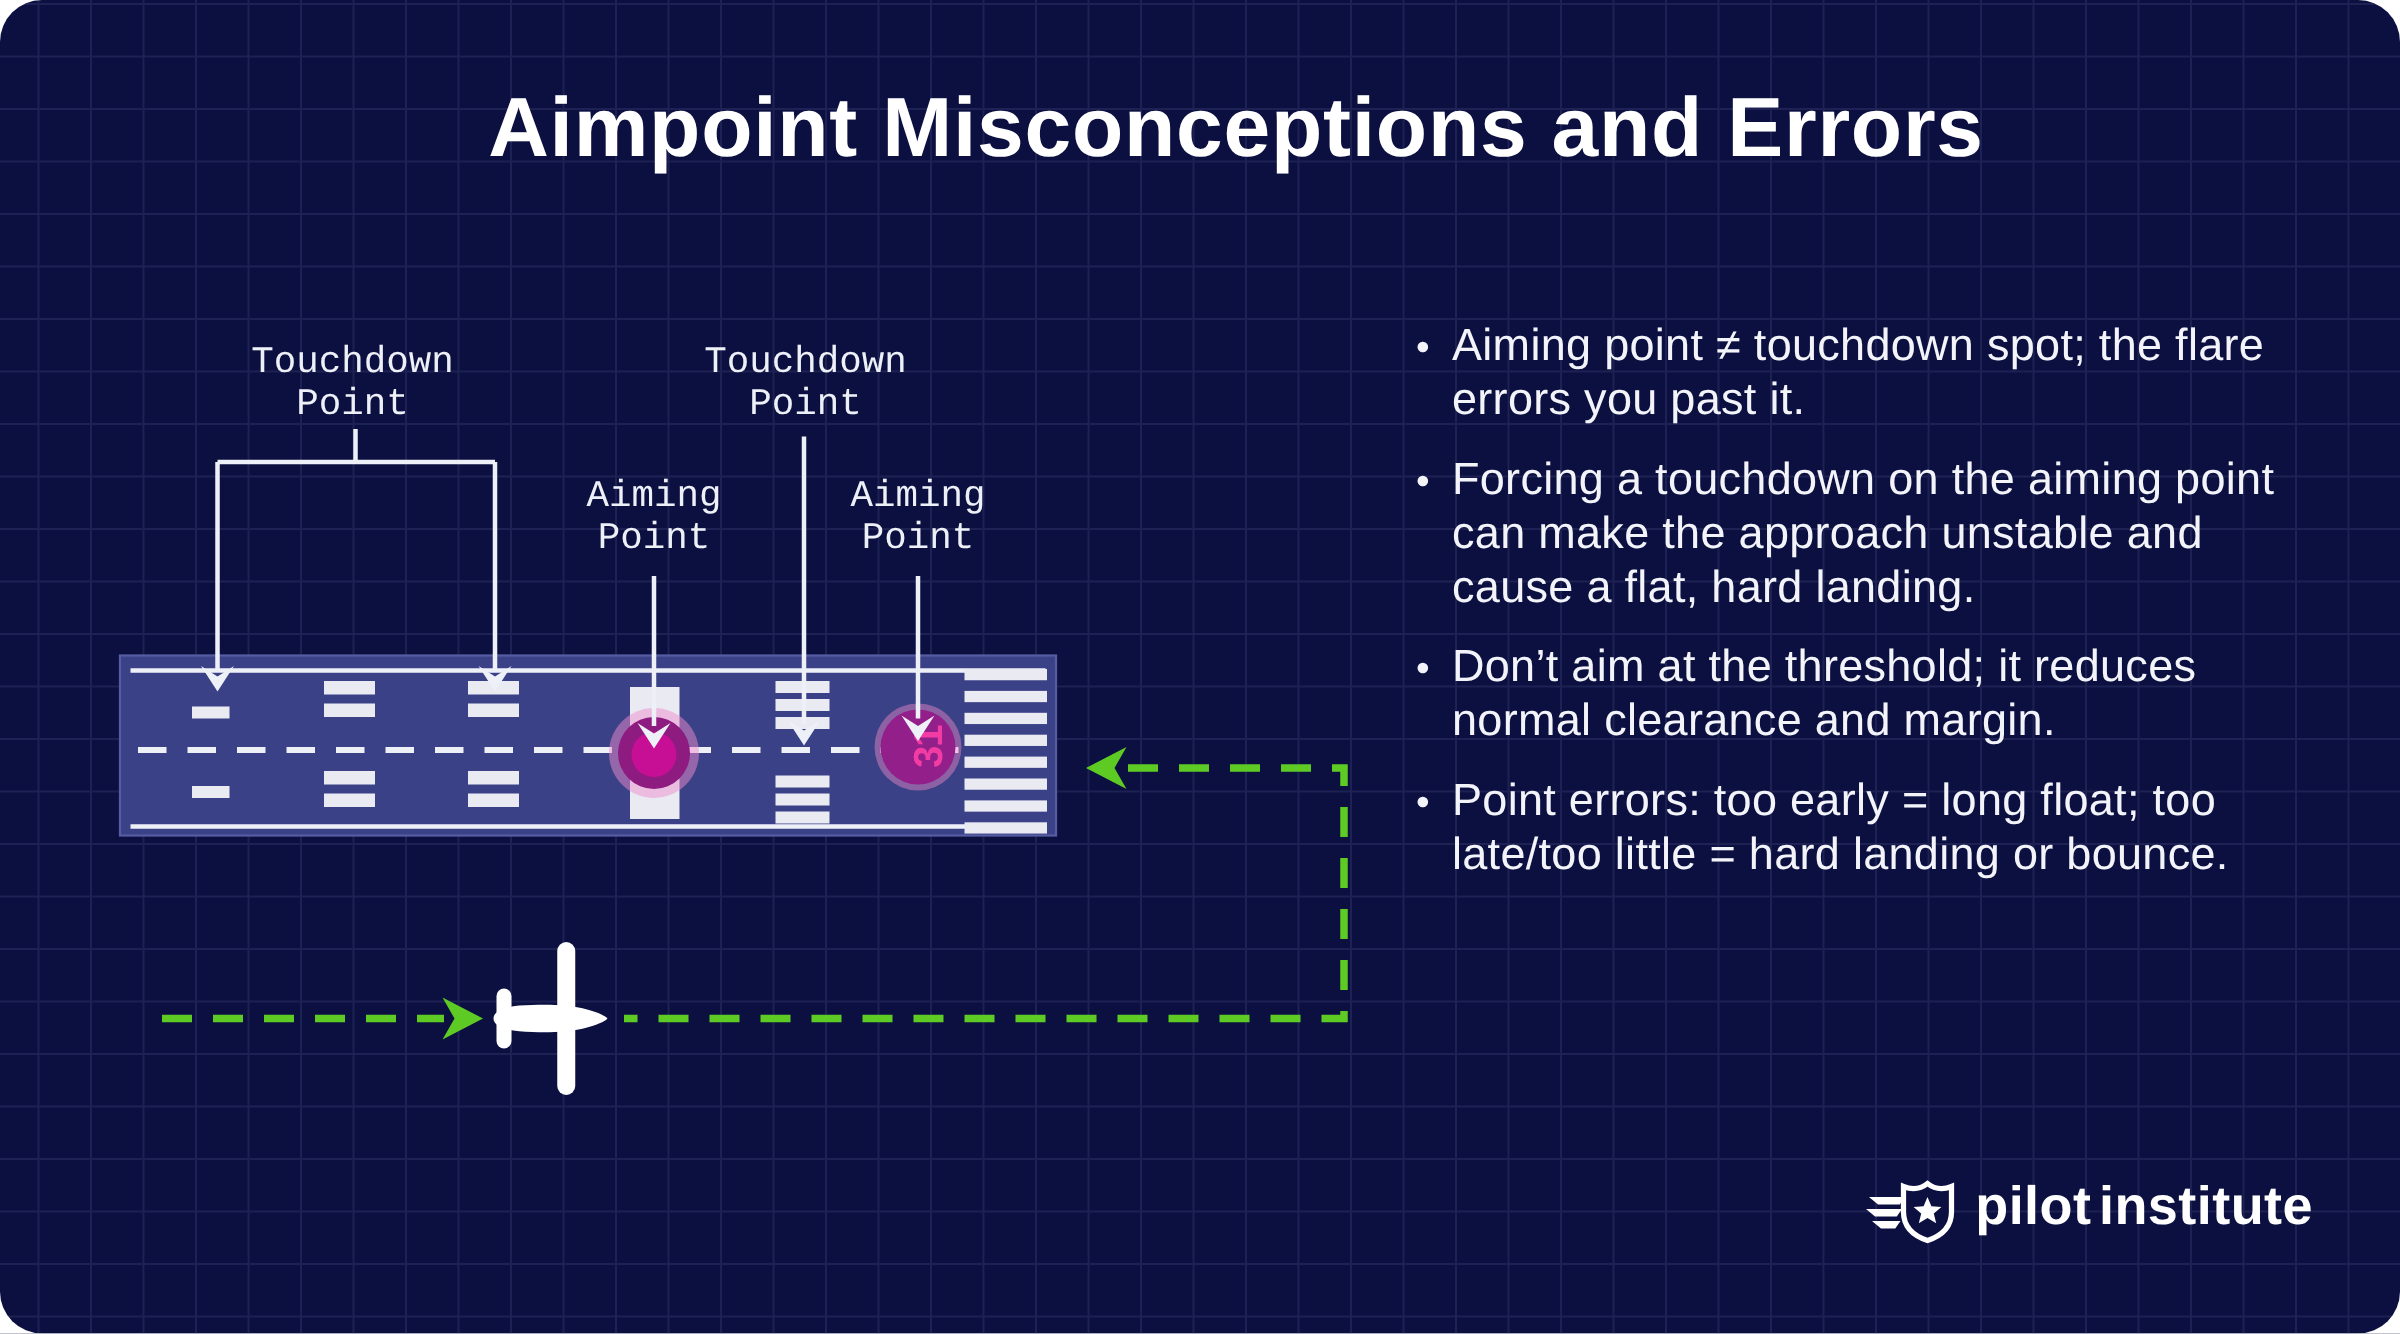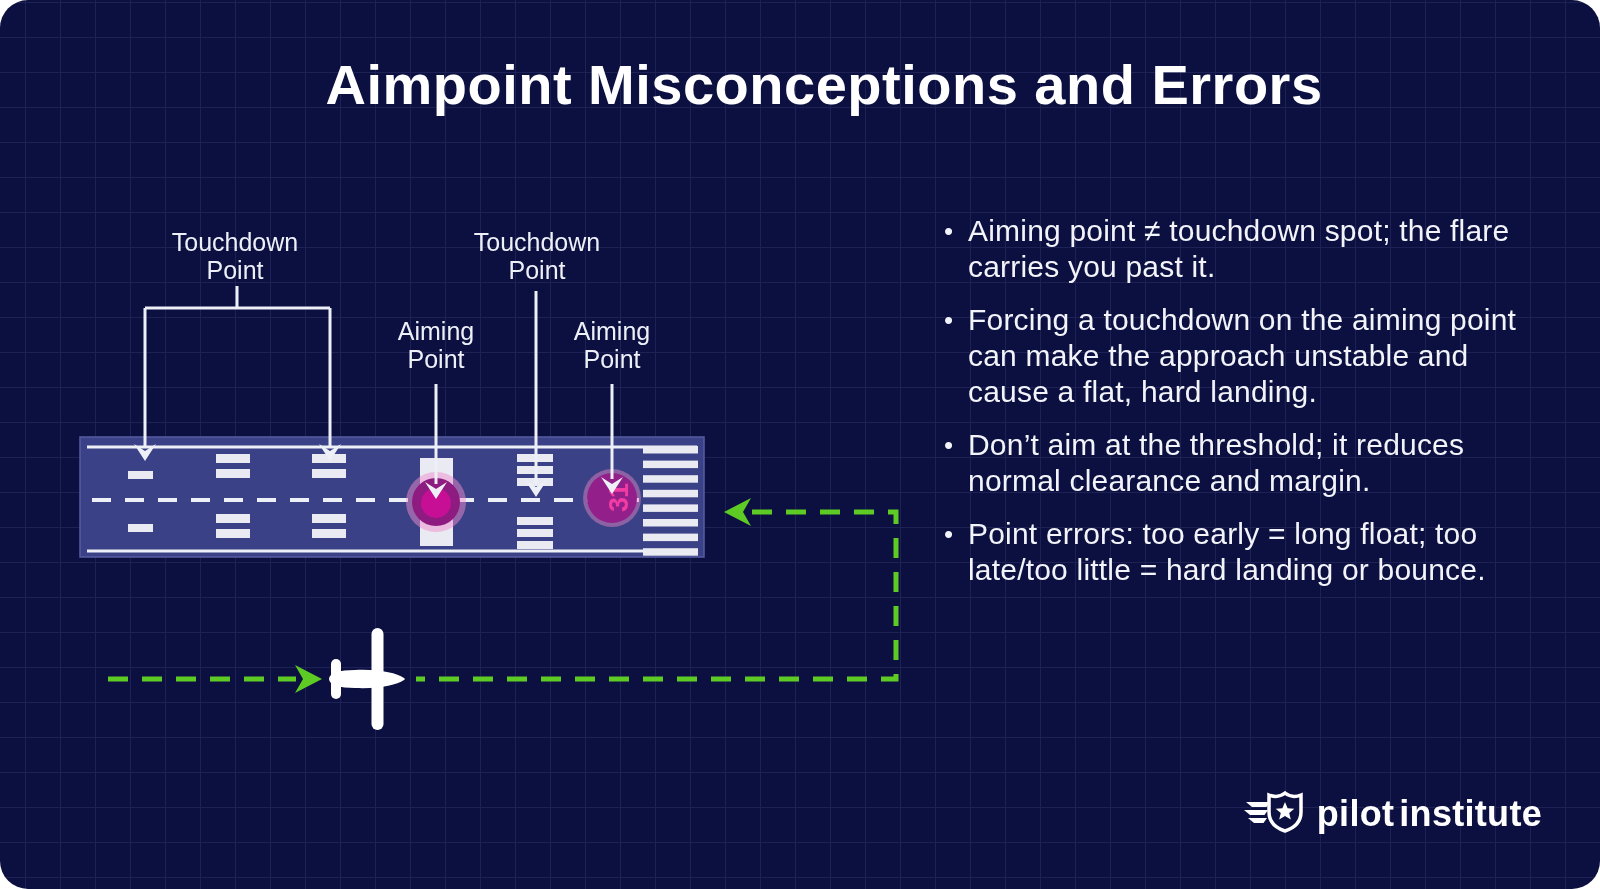--- a/index.html
+++ b/index.html
@@ -23,39 +23,39 @@
     text-align:center;
     font-size:56px;font-weight:800;letter-spacing:.5px;
     color:#ffffff;
     padding-left:48px;
   }
   .diagram-svg{position:absolute;left:0;top:0;width:1600px;height:889px;}
   .rw-label{
     position:absolute;width:200px;text-align:center;
     font-size:25px;line-height:28px;font-weight:500;color:#eef0f8;
   }
-  .rw-label span{display:block;}
+  .rw-label span{display:block;font-family:Liberation Mono, monospace;}
   .lbl-td1{left:135px;top:228px;}
   .lbl-td2{left:437px;top:228px;}
   .lbl-ap1{left:336px;top:317px;}
   .lbl-ap2{left:512px;top:317px;}
   .bullets{
     position:absolute;left:944px;top:213px;width:588px;
     margin:0;padding:0;list-style:none;
   }
   .bullets li{
     display:grid;grid-template-columns:24px 1fr;
     margin-bottom:17px;
     font-size:30px;line-height:36px;font-weight:400;
     color:#f3f4fa;letter-spacing:.2px;
   }
   .bullets .dot{font-size:26px;line-height:36px;}
   .logo{
     position:absolute;right:58px;top:783px;height:52px;
-    display:flex;align-items:flex-end;gap:10px;
+    display:flex;align-items:flex-start;gap:10px;
   }
   .logo .brand{font-size:36px;font-weight:800;color:#ffffff;letter-spacing:.3px;}
   .logo .brand .p2{margin-left:5px;}
 </style>
 </head>
 <body>
 
 <div class="canvas">
 
   <div class="title">Aimpoint Misconceptions and Errors</div>
@@ -160,21 +160,21 @@
     <span>Point</span>
   </div>
   <div class="rw-label lbl-ap2">
     <span>Aiming</span>
     <span>Point</span>
   </div>
 
   <ul class="bullets">
     <li>
       <span class="dot">•</span>
-      <span>Aiming point ≠ touchdown spot; the flare carries you past it.</span>
+      <span>Aiming point ≠ touchdown spot; the flare errors you past it.</span>
     </li>
     <li>
       <span class="dot">•</span>
       <span>Forcing a touchdown on the aiming point can make the approach unstable and cause a flat, hard landing.</span>
     </li>
     <li>
       <span class="dot">•</span>
       <span>Don’t aim at the threshold; it reduces normal clearance and margin.</span>
     </li>
     <li>

